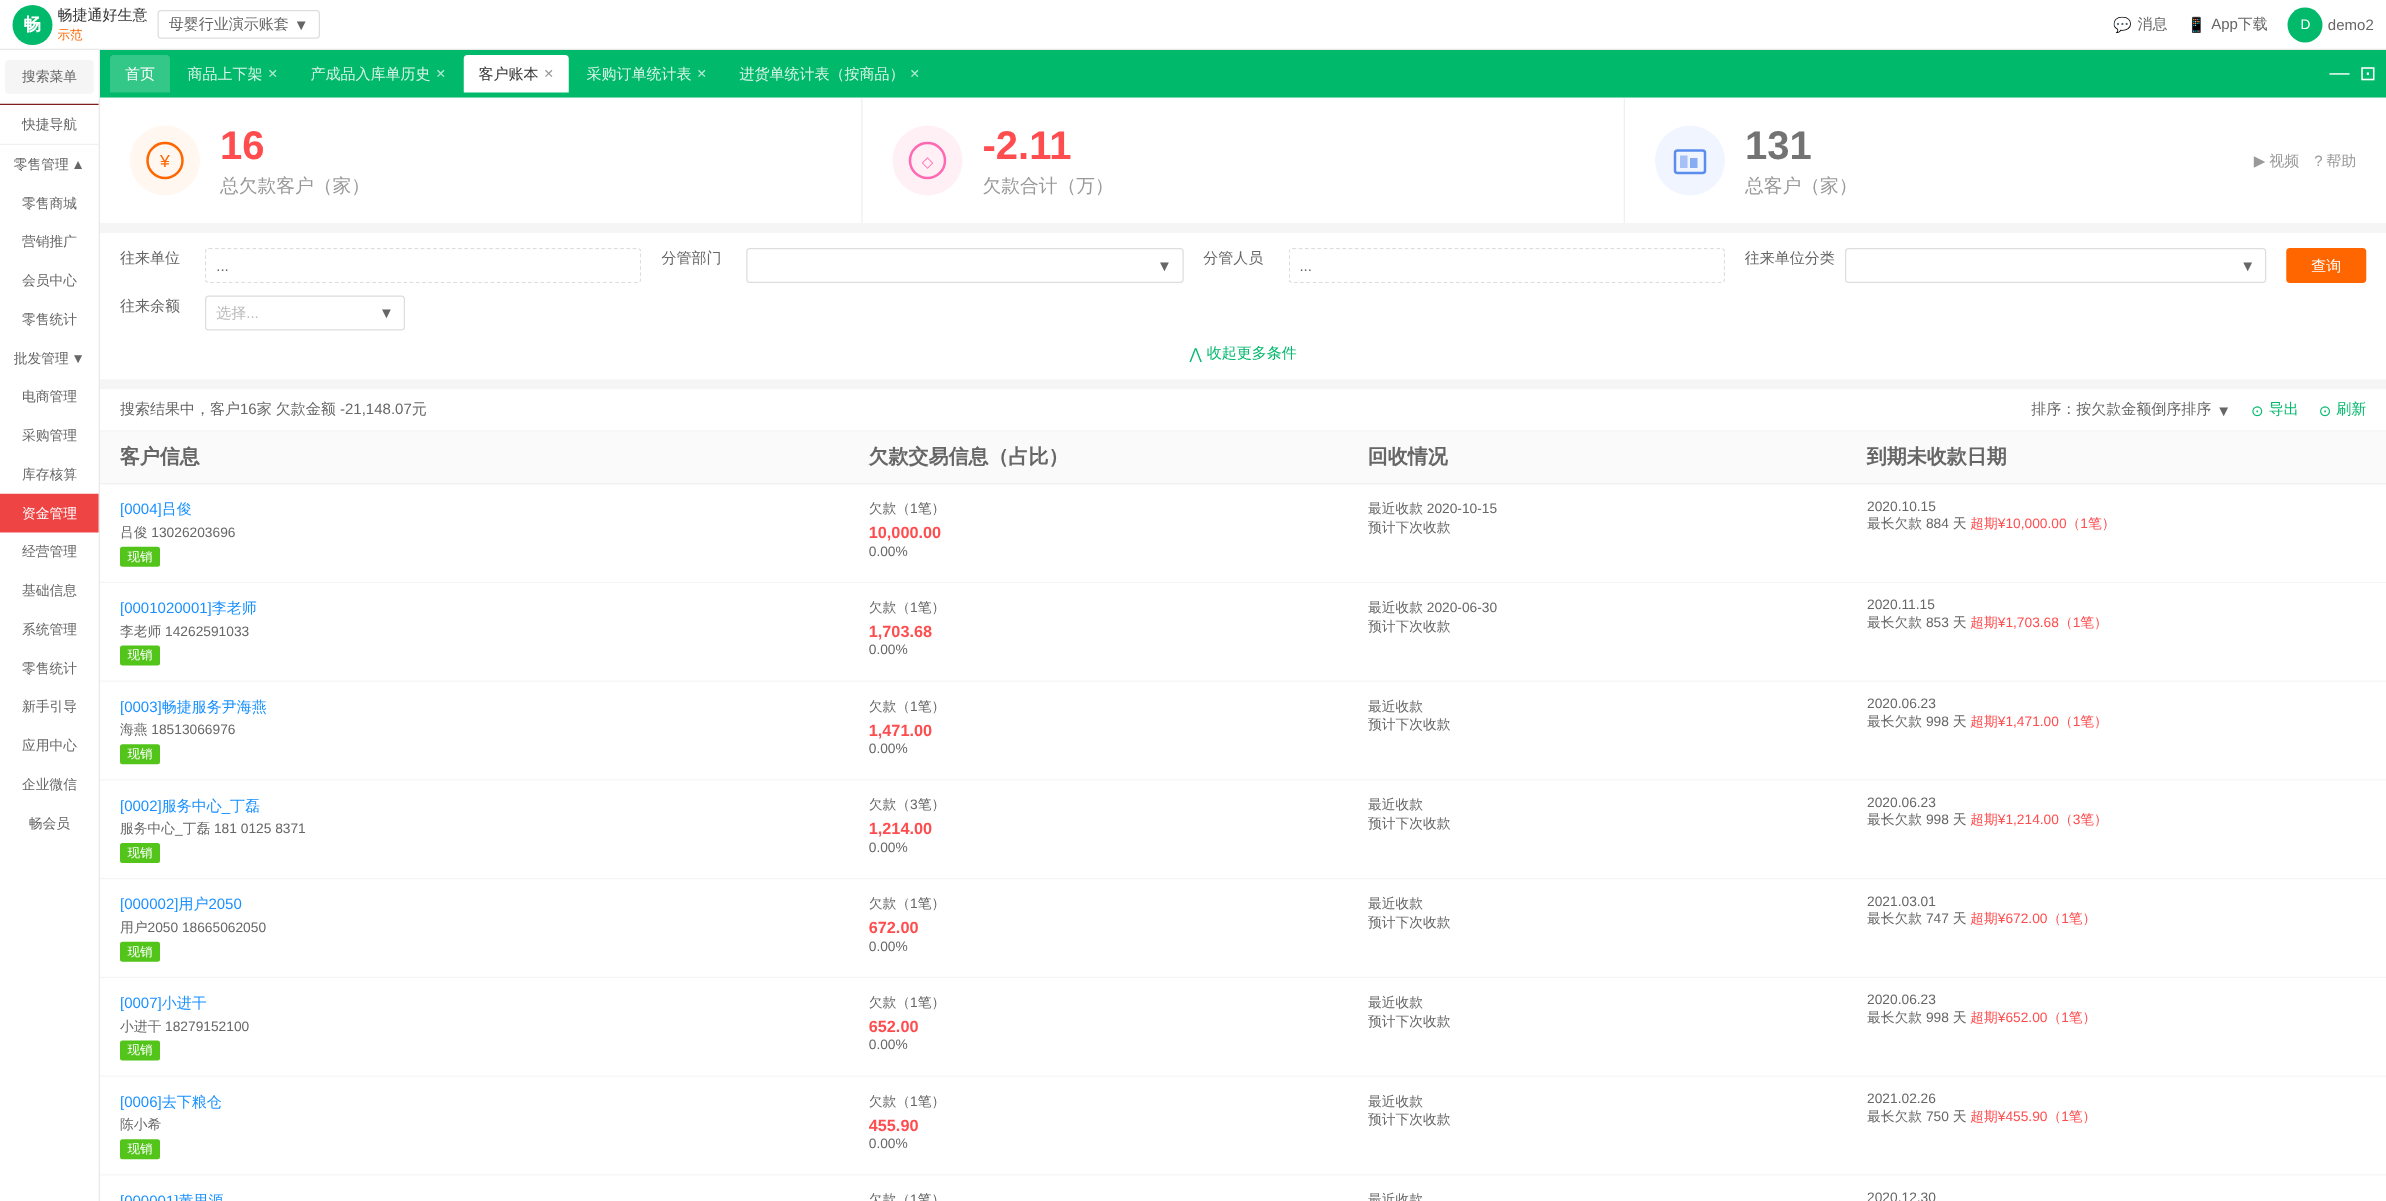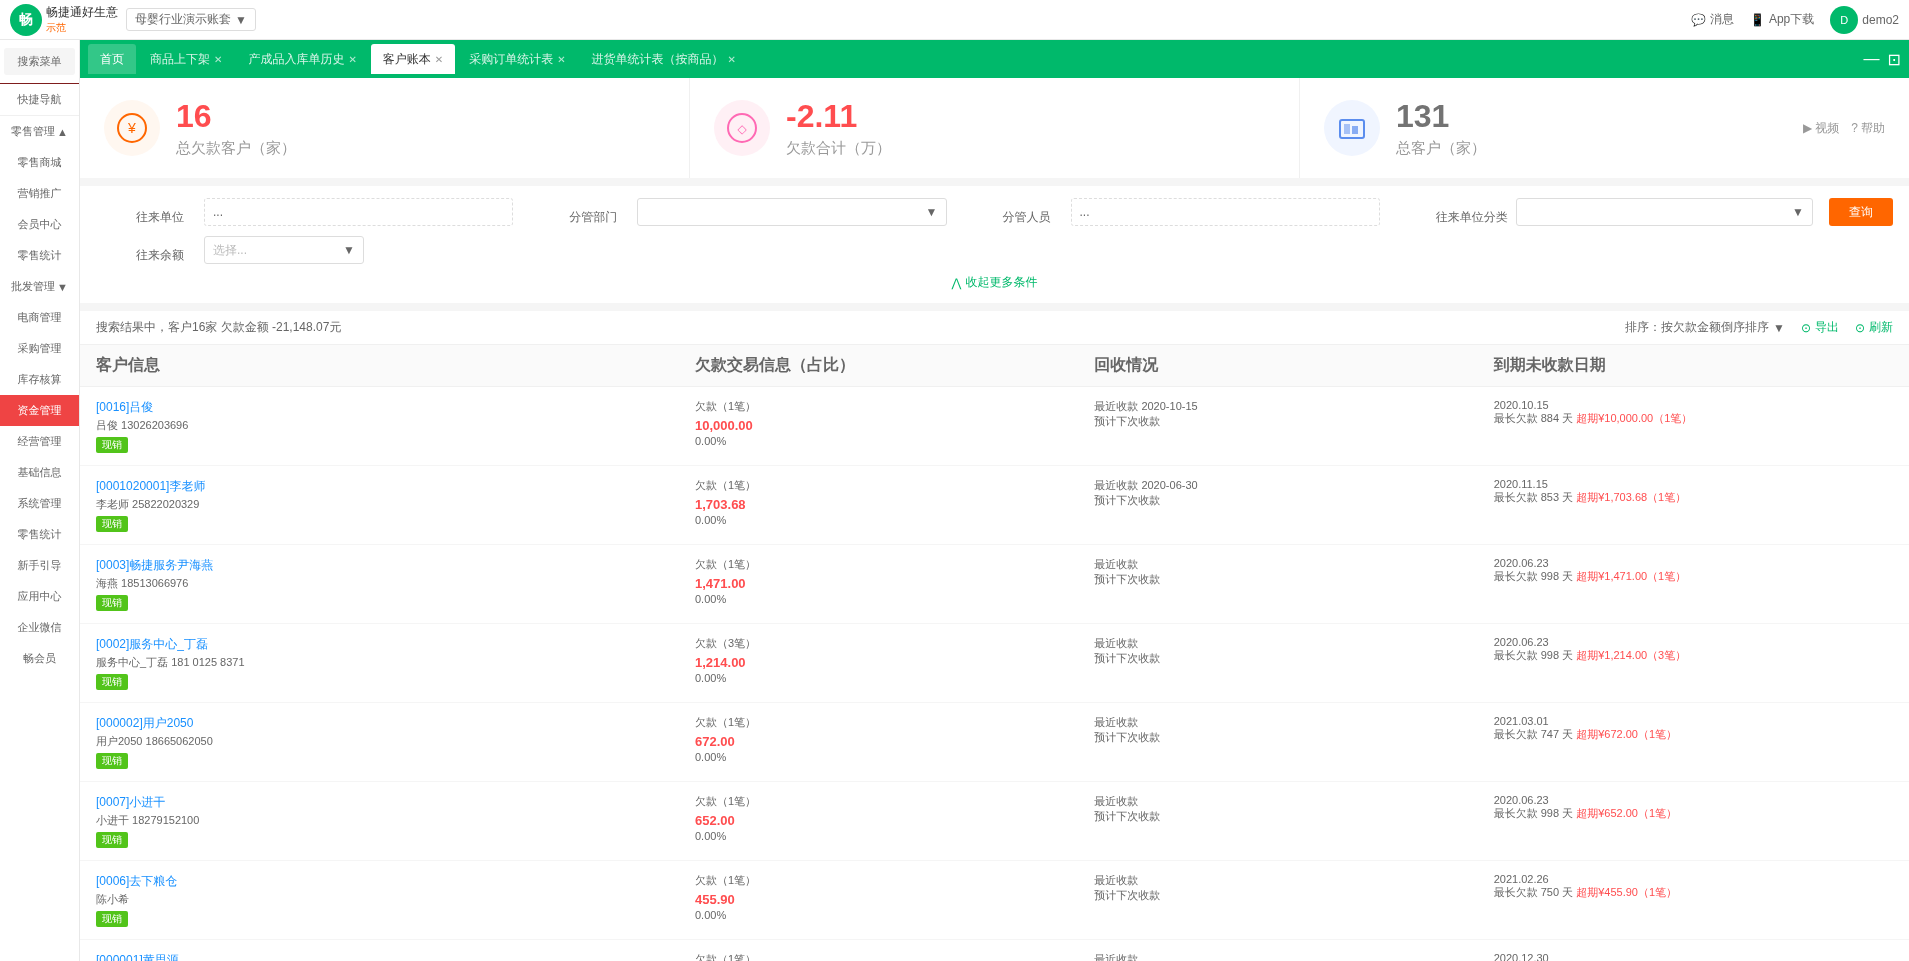--- a/index.html
+++ b/index.html
@@ -55,21 +55,21 @@
     .stat-info { display: flex; flex-direction: column; gap: 4px; }
     .stat-number { font-size: 32px; font-weight: bold; }
     .stat-number.red { color: #ff4d4f; }
     .stat-number.dark { color: #737373; font-weight: 900; }
     .stat-label { font-size: 15px; color: #999; }
     .stat-card-right { margin-left: auto; display: flex; flex-direction: column; align-items: flex-end; gap: 4px; font-size: 12px; color: #999; cursor: pointer; }
 
     
     .filter-area { background: #fff; padding: 12px 16px; margin-bottom: 8px; }
     .filter-row { display: flex; align-items: center; gap: 16px; margin-bottom: 10px; }
-    .filter-item { display: flex; align-items: flex-end; gap: 8px; flex: 1; margin-left: 40px; }
+    .filter-item { display: flex; align-items: flex-start; gap: 8px; flex: 1; }
     .filter-label { font-size: 12px; color: #666; white-space: nowrap; min-width: 60px; }
     .filter-input { flex: 1; height: 28px; border: 1px solid #ddd; border-radius: 3px; padding: 0 8px; font-size: 12px; display: flex; align-items: center; justify-content: space-between; cursor: pointer; color: #666; }
     .filter-input.with-dropdown { position: relative; }
     .filter-input.dotted { border-style: dashed; }
     .filter-btn { background: #ff6600; color: white; border: none; padding: 6px 20px; border-radius: 3px; font-size: 12px; cursor: pointer; height: 28px; }
     .collapse-row { display: flex; justify-content: center; }
     .collapse-btn { background: none; border: none; color: #00b96b; font-size: 12px; cursor: pointer; display: flex; align-items: center; gap: 4px; }
 
     
     .result-info { background: #fff; padding: 8px 16px; display: flex; align-items: center; justify-content: space-between; border-bottom: 1px solid #f0f0f0; }
@@ -348,21 +348,21 @@
         <div class="table-header">
           <div>客户信息</div>
           <div>欠款交易信息（占比）</div>
           <div>回收情况</div>
           <div>到期未收款日期</div>
         </div>
 
         <div id="table-body">
             <div class="table-row">
     <div>
-      <div class="customer-name">[0016]吕俊</div>
+      <div class="customer-name">[0004]吕俊</div>
       <div class="customer-id">吕俊 13026203696</div>
       <span class="customer-tag">现销</span>
     </div>
     <div>
       <div class="debt-info">欠款（1笔）</div>
       <div class="debt-amount">10,000.00</div>
       <div class="debt-percent">0.00%</div>
     </div>
     <div>
       <div class="recovery-info">最近收款     2020-10-15</div>
@@ -372,21 +372,21 @@
       <div class="overdue-info">2020.10.15</div>
       <div class="overdue-info">
         <span class="overdue-days">最长欠款 884 天 </span>
         <span class="overdue-amount">超期¥10,000.00（1笔）</span>
       </div>
     </div>
   </div>
             <div class="table-row">
     <div>
       <div class="customer-name">[0001020001]李老师</div>
-      <div class="customer-id">李老师 25822020329</div>
+      <div class="customer-id">李老师 14262591033</div>
       <span class="customer-tag">现销</span>
     </div>
     <div>
       <div class="debt-info">欠款（1笔）</div>
       <div class="debt-amount">1,703.68</div>
       <div class="debt-percent">0.00%</div>
     </div>
     <div>
       <div class="recovery-info">最近收款     2020-06-30</div>
       <div class="recovery-info">预计下次收款</div>

